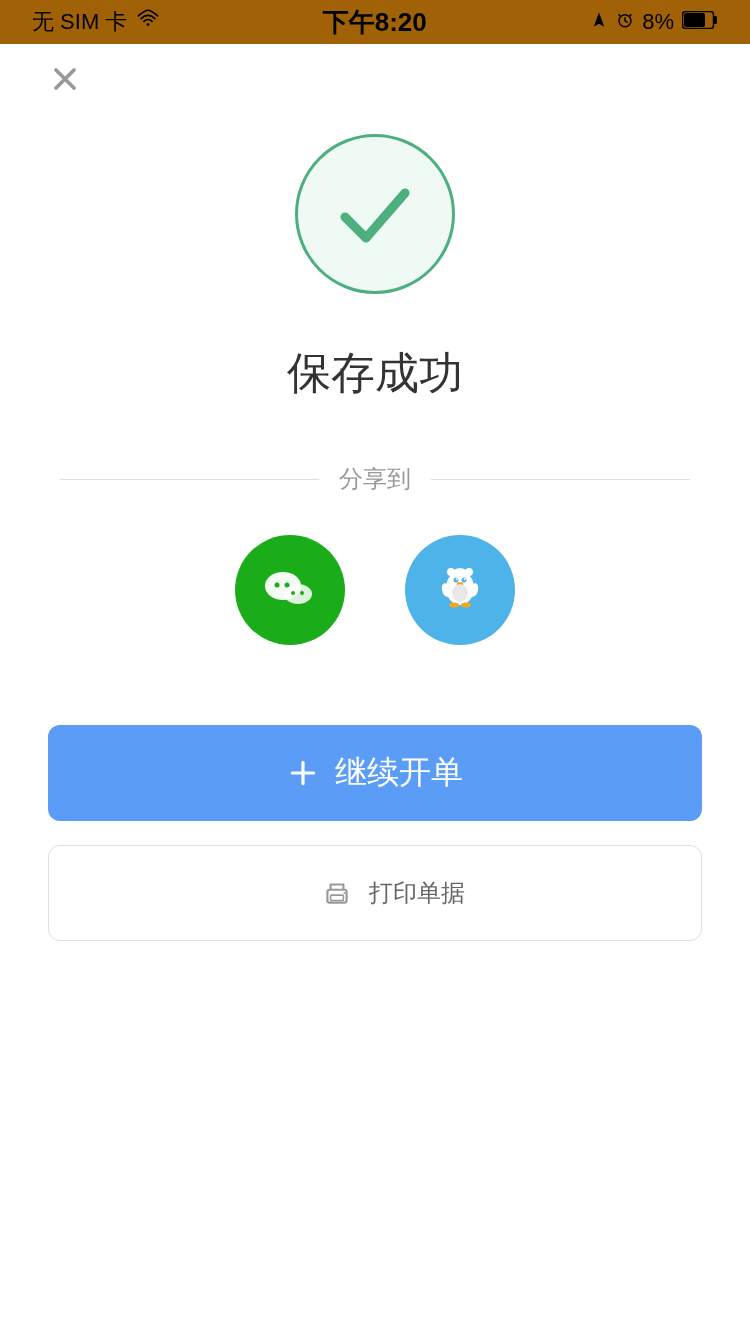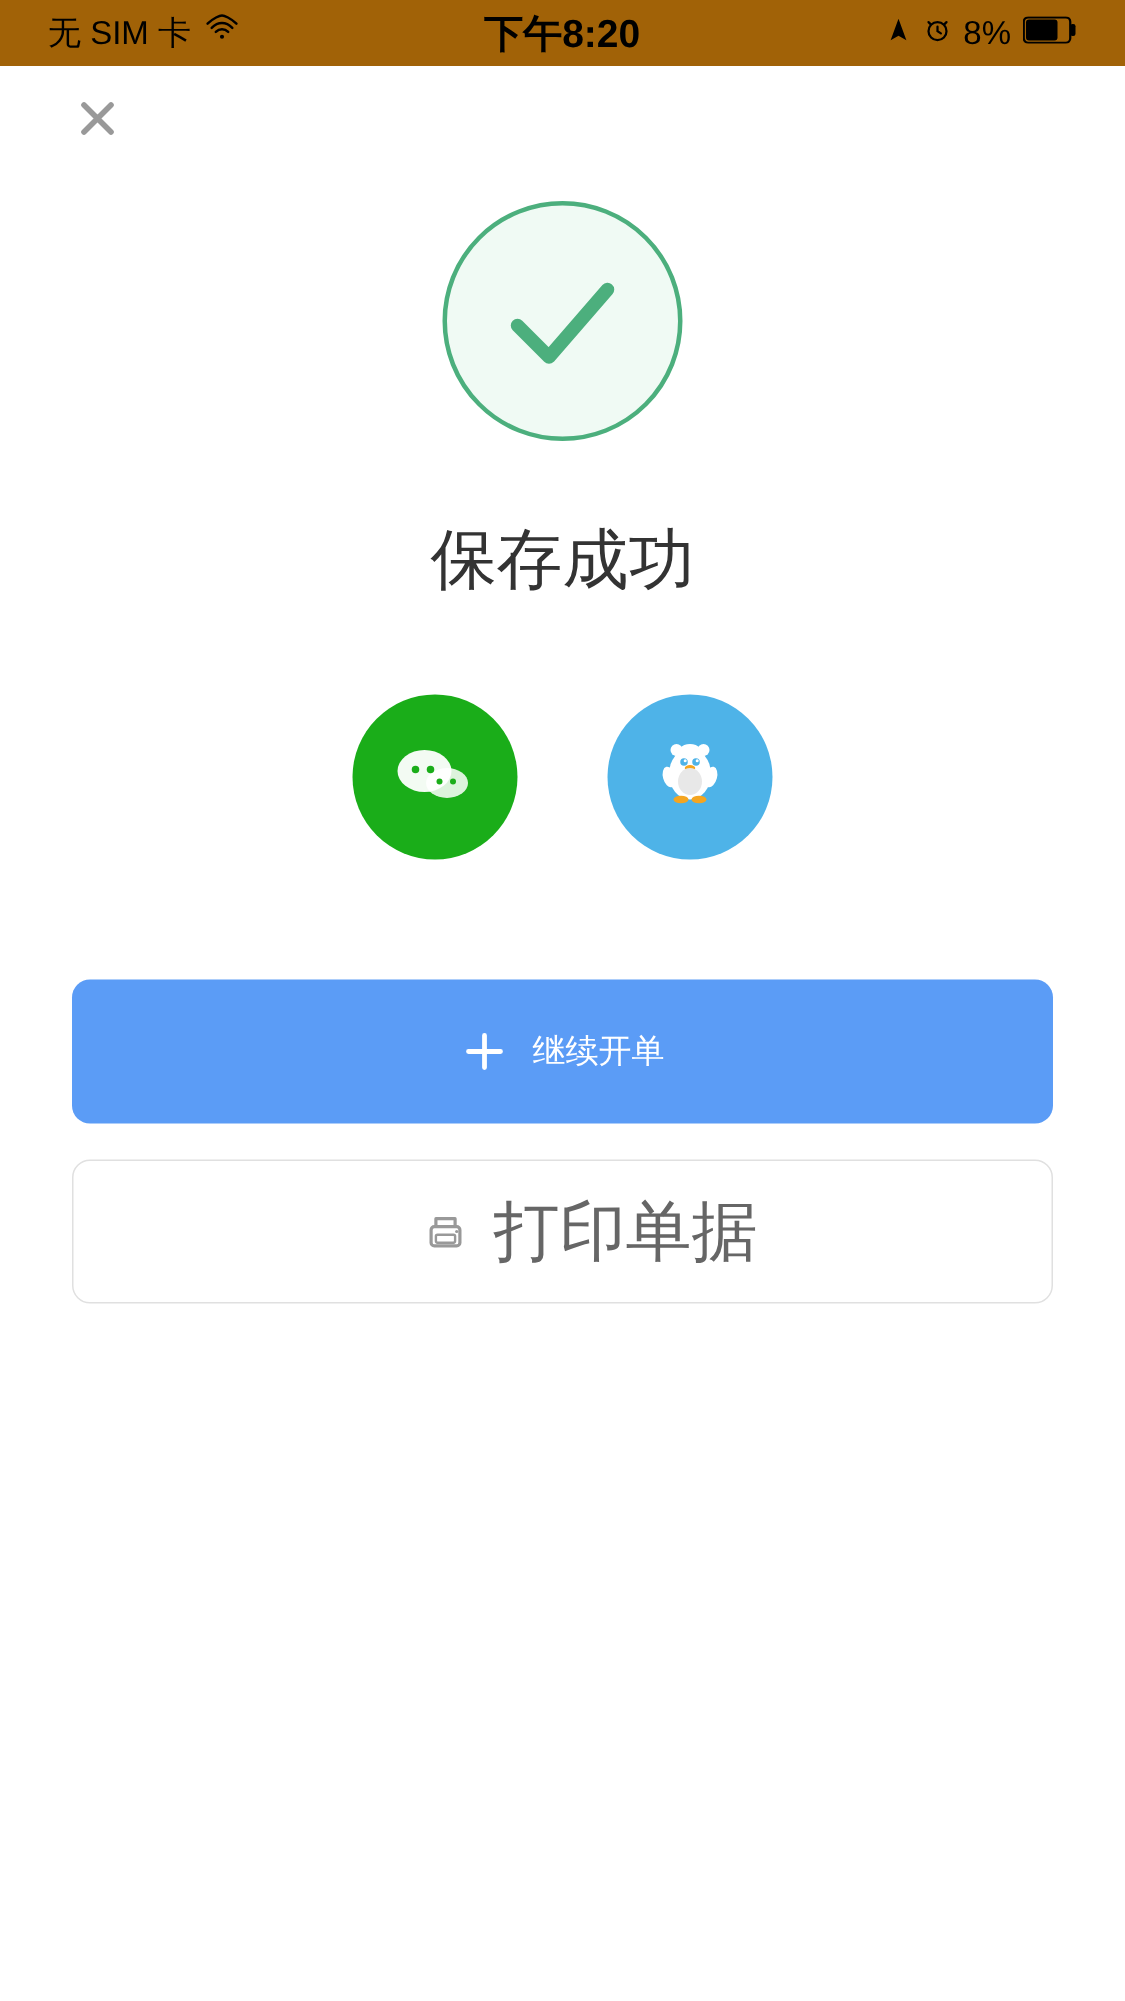--- a/index.html
+++ b/index.html
@@ -162,37 +162,37 @@
       width: 100%;
       height: 96px;
       background: #5b9cf6;
       border-radius: 12px;
       border: none;
       display: flex;
       align-items: center;
       justify-content: center;
       gap: 16px;
       cursor: pointer;
-      font-size: 22px;
+      font-size: 32px;
       color: #ffffff;
       font-weight: 400;
     }
 
     .btn-secondary {
       width: 100%;
       height: 96px;
       background: #ffffff;
       border-radius: 12px;
       border: 1px solid #e0e0e0;
       display: flex;
       align-items: center;
       justify-content: center;
       gap: 16px;
       cursor: pointer;
-      font-size: 44px;
+      font-size: 24px;
       color: #666666;
       font-weight: 400;
       padding-left: 36px;
     }
 
     .btn-icon {
       display: flex;
       align-items: center;
       justify-content: center;
     }
@@ -251,20 +251,25 @@
 <div class="main-content">
 
   <div class="success-circle">
     <svg viewBox="0 0 60 60" fill="none">
       <path d="M10 32L24 46L50 16" stroke="#4caf7d" stroke-width="6" stroke-linecap="round" stroke-linejoin="round"></path>
     </svg>
   </div>
 
   <div class="success-title">保存成功</div>
 
+  <div class="share-divider">
+    <div class="divider-line"></div>
+    <div class="divider-text">分享到</div>
+    <div class="divider-line"></div>
+  </div>
 
   <div class="share-icons">
 
     <div class="share-icon-btn wechat-btn">
       <svg width="64" height="64" viewBox="0 0 64 64" fill="none">
 
         <ellipse cx="25" cy="28" rx="18" ry="14" fill="white" opacity="0.95"></ellipse>
         <ellipse cx="40" cy="36" rx="14" ry="10" fill="white" opacity="0.85"></ellipse>
 
         <circle cx="19" cy="27" r="2.5" fill="#1aad19"></circle>

